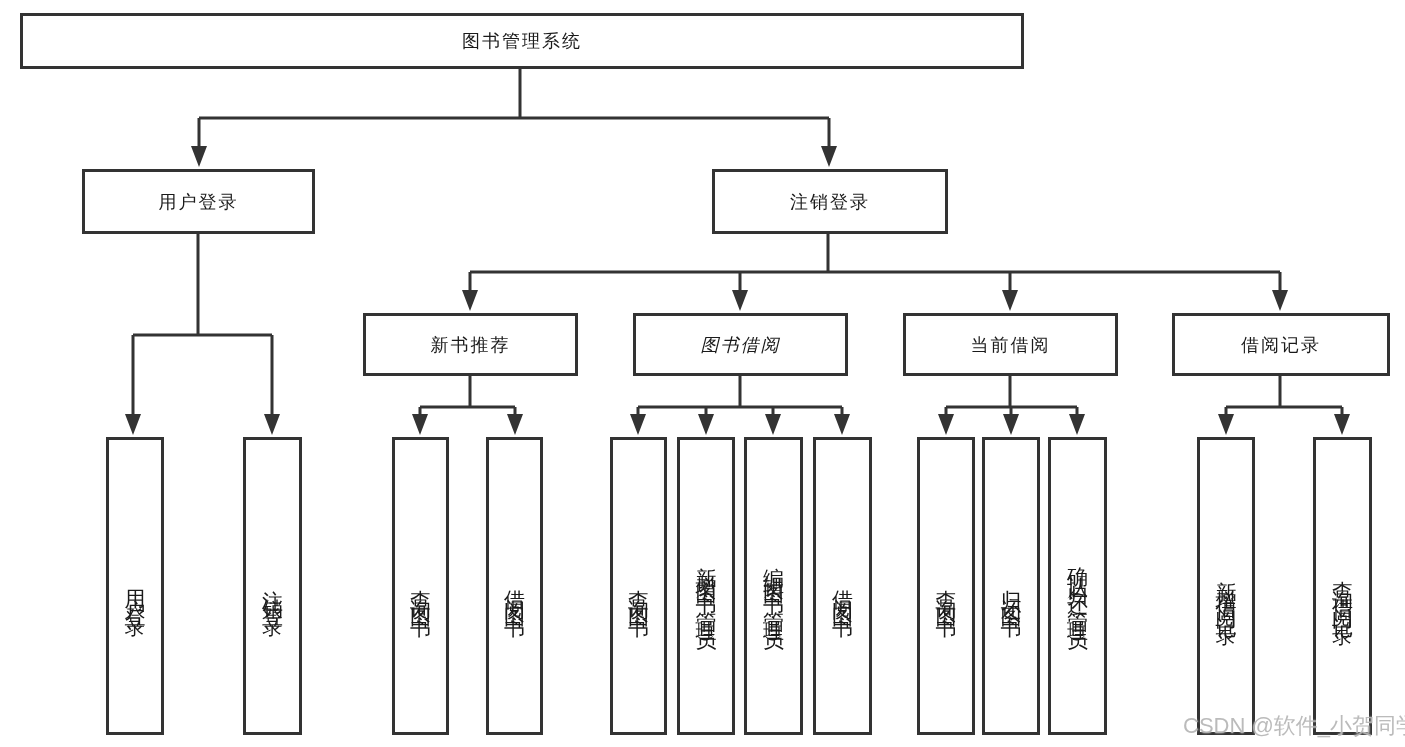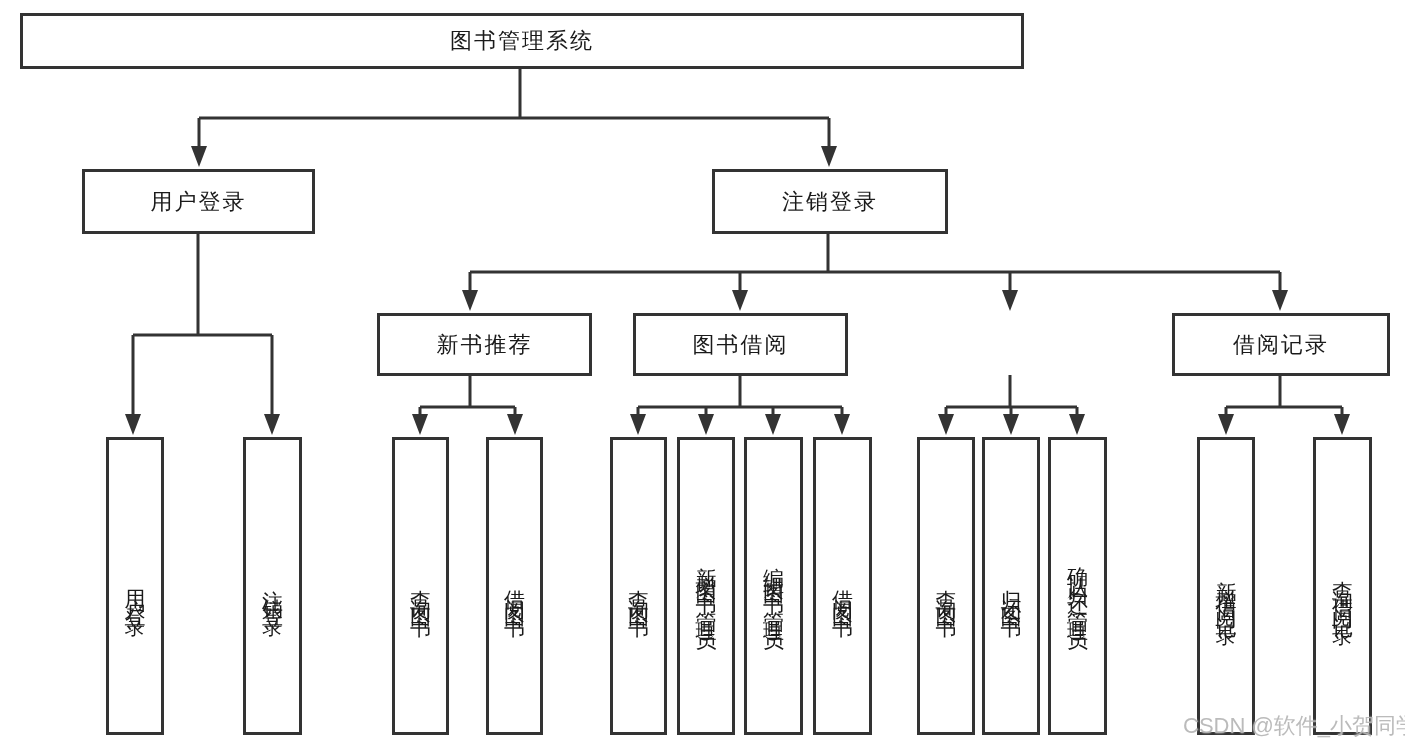--- a/index.html
+++ b/index.html
@@ -25,38 +25,38 @@
     position: absolute;
     background: #ffffff;
     border: 3px solid #333333;
     display: flex;
     align-items: center;
     justify-content: center;
     color: #1a1a1a;
     z-index: 2;
   }
 
-  .hnode { font-size: 22px; letter-spacing: 2px; white-space: nowrap; }
+  .hnode { font-size: 18px; letter-spacing: 2px; white-space: nowrap; }
 
   .vnode { font-size: 21px; }
   .vnode span {
     writing-mode: vertical-rl;
     text-orientation: mixed;
     letter-spacing: 9px;
     margin-bottom: -9px; 
     line-height: 1.05;
     white-space: nowrap;
   }
 
   
   .n-root     { left: 20px;  top: 13px;  width: 1004px; height: 56px; }
   .n-l2-user  { left: 82px;  top: 169px; width: 233px;  height: 65px; }
   .n-l2-book  { left: 712px; top: 169px; width: 236px;  height: 65px; }
-  .n-l3-new   { left: 377px; top: 313px; width: 215px;  height: 63px; }
-  .n-l3-bor   { left: 633px; top: 313px; width: 215px;  height: 63px; }
+  .n-l3-new   { left: 363px; top: 313px; width: 215px;  height: 63px; }
+  .n-l3-bor   { left: 633px; top: 313px; width: 215px;  height: 63px; font-style: italic; }
   .n-l3-cur   { left: 903px; top: 313px; width: 215px;  height: 63px; }
   .n-l3-his   { left: 1172px;top: 313px; width: 218px;  height: 63px; }
 
   .leaf { top: 437px; height: 298px; }
   .n-leaf-0  { left: 106px;  width: 58px; }
   .n-leaf-1  { left: 243px;  width: 59px; }
   .n-leaf-2  { left: 392px;  width: 57px; }
   .n-leaf-3  { left: 486px;  width: 57px; }
   .n-leaf-4  { left: 610px;  width: 57px; }
   .n-leaf-5  { left: 677px;  width: 58px; }
@@ -111,20 +111,23 @@
   <div class="node hnode n-l2-book">
     <span>注销登录</span>
   </div>
 
   <div class="node hnode n-l3-new">
     <span>新书推荐</span>
   </div>
   <div class="node hnode n-l3-bor">
     <span>图书借阅</span>
   </div>
+  <div class="node hnode n-l3-cur">
+    <span>当前借阅</span>
+  </div>
   <div class="node hnode n-l3-his">
     <span>借阅记录</span>
   </div>
 
   <div class="node vnode leaf n-leaf-0">
     <span>用户登录</span>
   </div>
   <div class="node vnode leaf n-leaf-1">
     <span>注销登录</span>
   </div>

